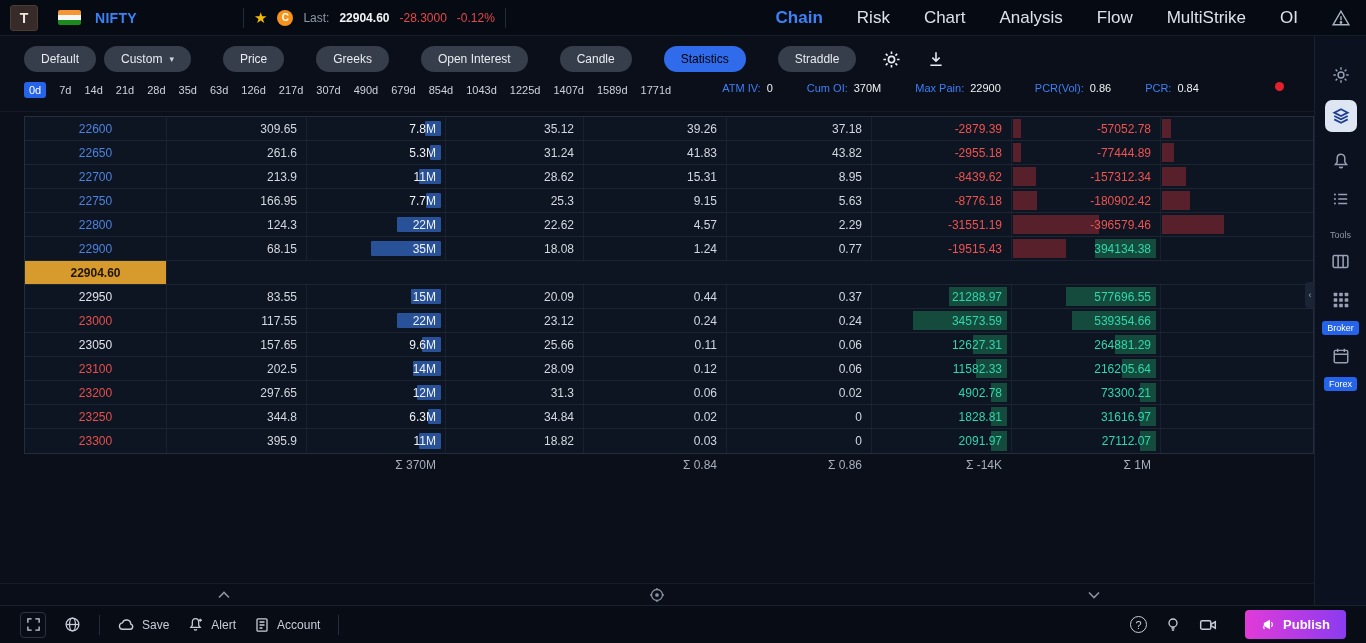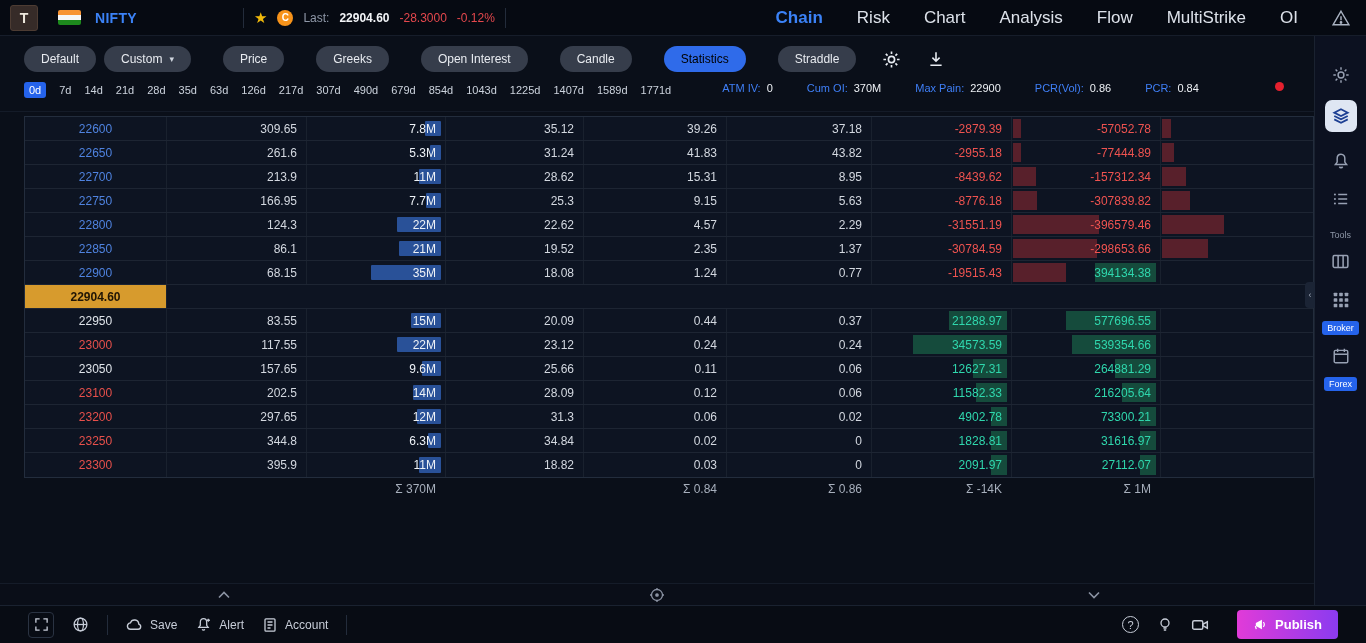--- a/index.html
+++ b/index.html
@@ -75,21 +75,21 @@
   
   .sidebar{width:52px;background:#0c1120;border-left:1px solid #1a2230;display:flex;flex-direction:column;align-items:center;padding-top:10px;position:relative;color:#98a1b3}
   .sb-i{margin-top:20px;cursor:pointer}
   .sb-i:first-child{margin-top:6px}
   .active-tile{width:32px;height:32px;background:#dfe6f3;border-radius:7px;display:flex;align-items:center;justify-content:center;color:#1d3f93;margin-top:16px;cursor:pointer}
   .sb-label{font-size:9px;color:#8d96a6;margin-top:22px}
   .badge{background:#2563eb;color:#fff;font-size:9px;padding:2px 5px;border-radius:3px;margin-top:12px;cursor:pointer}
   .sb-handle{position:absolute;left:-10px;top:246px;width:10px;height:26px;background:#1b2435;border-radius:4px 0 0 4px;color:#9aa3b3;font-size:9px;display:flex;align-items:center;justify-content:center;cursor:pointer}
 
   
-  .footerbar{height:38px;background:#080c14;border-top:1px solid #1a2230;display:flex;align-items:center;padding:0 28px;gap:18px}
+  .footerbar{height:38px;background:#080c14;border-top:1px solid #1a2230;display:flex;align-items:center;padding:0 20px;gap:18px}
   .fbox{width:26px;height:26px;border:1px solid #2a3342;border-radius:4px;display:flex;align-items:center;justify-content:center;color:#c7cdd8;cursor:pointer}
   .ficon{color:#c7cdd8;cursor:pointer}
   .fbtn{display:flex;align-items:center;gap:7px;color:#c7cdd8;font-size:12px;cursor:pointer}
   .help-circ{width:17px;height:17px;border:1.4px solid #c7cdd8;border-radius:50%;display:flex;align-items:center;justify-content:center;font-size:11px;color:#c7cdd8;cursor:pointer}
   .publish{margin-left:10px;background:linear-gradient(90deg,#e13bd8,#8b3bf0);color:#fff;font-weight:600;padding:7px 16px;border-radius:4px;display:flex;gap:7px;align-items:center;font-size:13px;cursor:pointer}
   .mla{margin-left:auto}
 </style>
 </head>
 <body>
 
@@ -288,21 +288,21 @@
               <span class="numz cumtxt">7.7M</span>
             </div>
             <div class="cell c-avgiv">25.3</div>
             <div class="cell c-pcroi">9.15</div>
             <div class="cell c-pcrvol">5.63</div>
             <div class="cell c-gexoi">
               <span class="numz neg">-8776.18</span>
               <div class="nbar" style="width: 23.8211px;"></div>
             </div>
             <div class="cell c-gexvol">
-              <span class="numz neg">-307839.82</span>
+              <span class="numz neg">-180902.42</span>
               <div class="nbar" style="width: 28.0711px;"></div>
             </div>
             <div class="cell c-fill"></div>
           </div>
           <div class="trow">
             <div class="cell c-strike center s-blue">22800</div>
             <div class="cell c-straddle">124.3</div>
             <div class="cell c-cumoi">
               <div class="oibar" style="width: 44px;"></div>
               <span class="numz cumtxt">22M</span>
@@ -310,40 +310,20 @@
             <div class="cell c-avgiv">22.62</div>
             <div class="cell c-pcroi">4.57</div>
             <div class="cell c-pcrvol">2.29</div>
             <div class="cell c-gexoi">
               <span class="numz neg">-31551.19</span>
               <div class="nbar" style="width: 85.6389px;"></div>
             </div>
             <div class="cell c-gexvol">
               <span class="numz neg">-396579.46</span>
               <div class="nbar" style="width: 61.5382px;"></div>
-            </div>
-            <div class="cell c-fill"></div>
-          </div>
-          <div class="trow">
-            <div class="cell c-strike center s-blue">22850</div>
-            <div class="cell c-straddle">86.1</div>
-            <div class="cell c-cumoi">
-              <div class="oibar" style="width: 42px;"></div>
-              <span class="numz cumtxt">21M</span>
-            </div>
-            <div class="cell c-avgiv">19.52</div>
-            <div class="cell c-pcroi">2.35</div>
-            <div class="cell c-pcrvol">1.37</div>
-            <div class="cell c-gexoi">
-              <span class="numz neg">-30784.59</span>
-              <div class="nbar" style="width: 83.5582px;"></div>
-            </div>
-            <div class="cell c-gexvol">
-              <span class="numz neg">-298653.66</span>
-              <div class="nbar" style="width: 46.3428px;"></div>
             </div>
             <div class="cell c-fill"></div>
           </div>
           <div class="trow">
             <div class="cell c-strike center s-blue">22900</div>
             <div class="cell c-straddle">68.15</div>
             <div class="cell c-cumoi">
               <div class="oibar" style="width: 70px;"></div>
               <span class="numz cumtxt">35M</span>
             </div>

